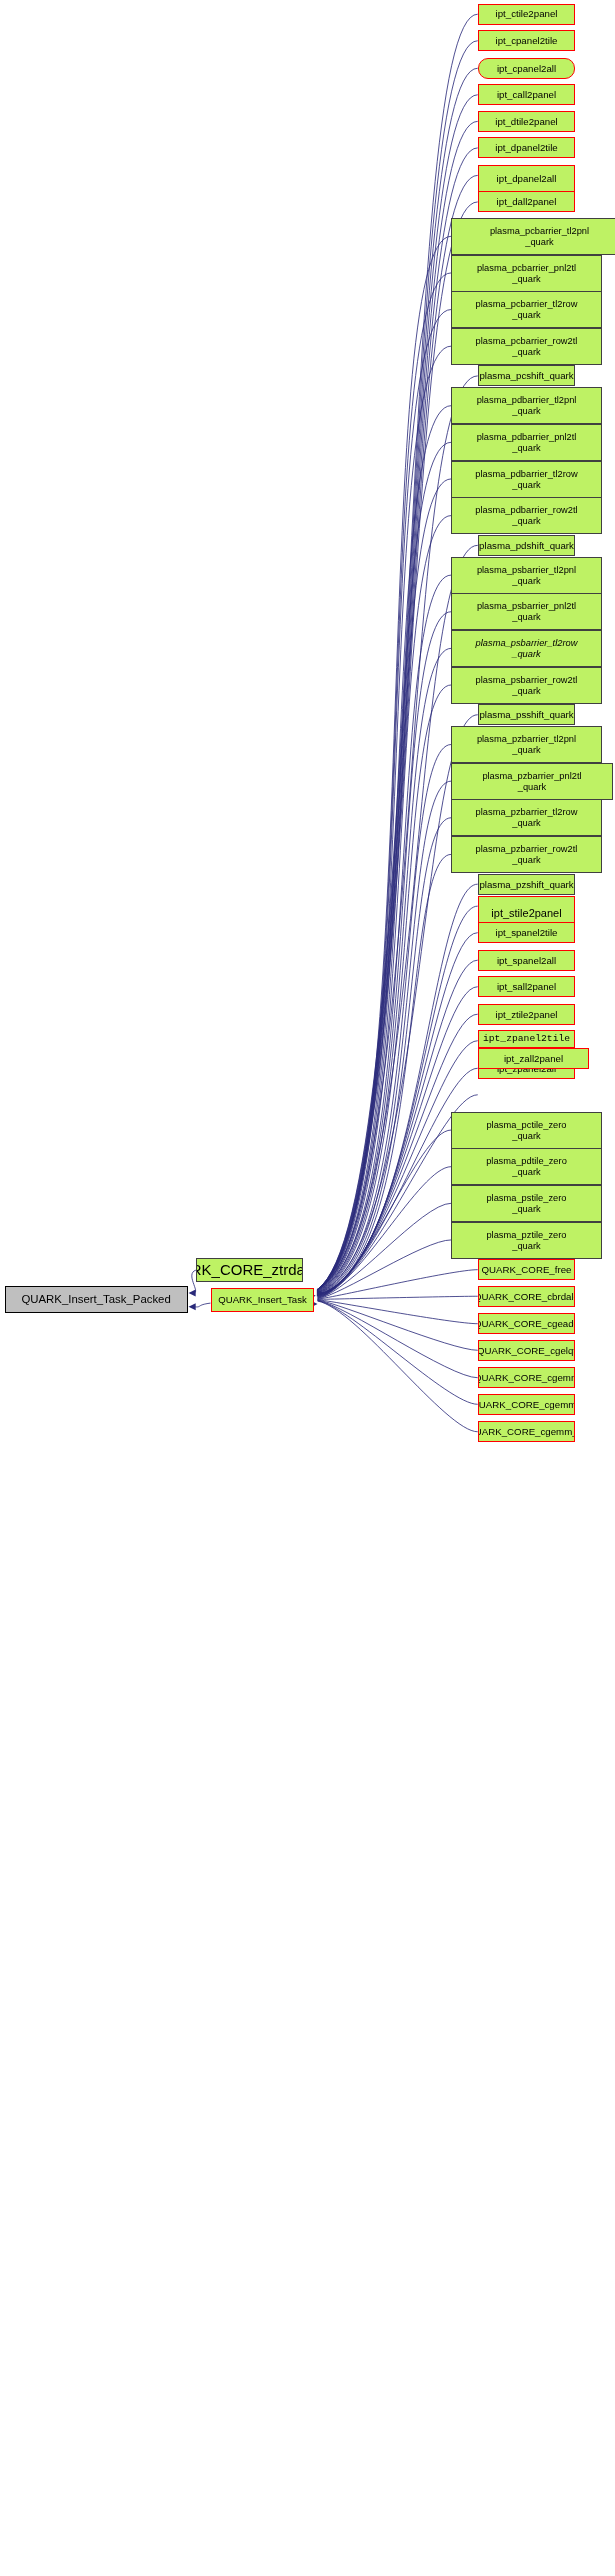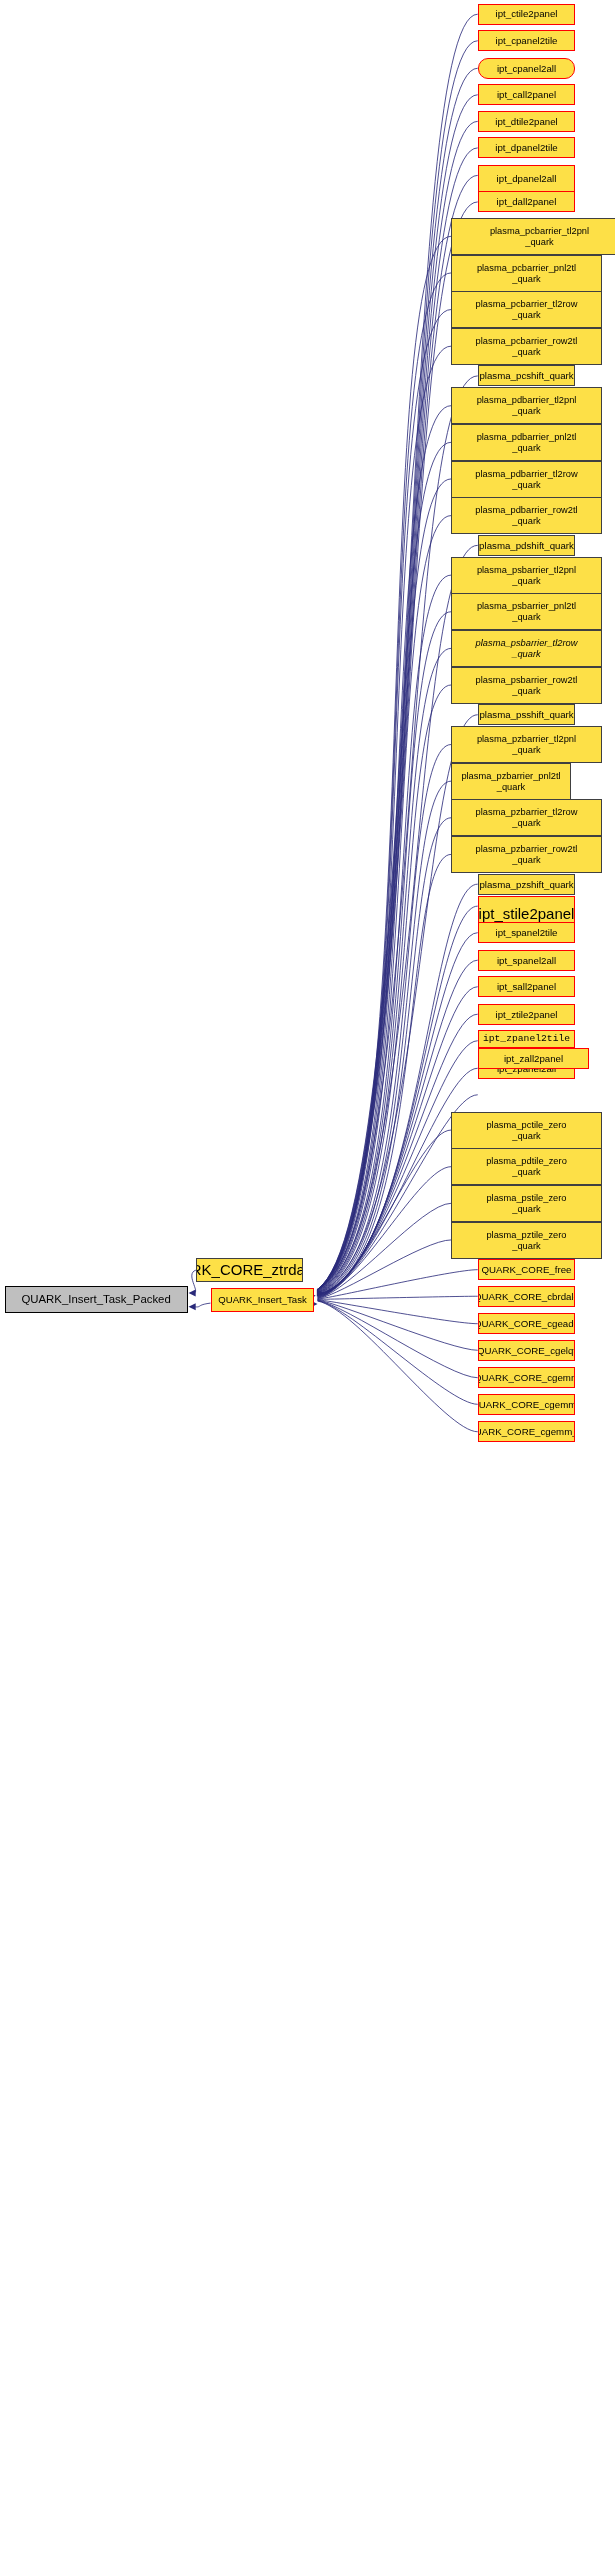--- a/index.html
+++ b/index.html
@@ -21,21 +21,21 @@
     pointer-events:none;
   }
   .node{
     position:absolute;
     box-sizing:border-box;
     display:flex;
     align-items:center;
     justify-content:center;
     text-align:center;
     line-height:1.18;
-    background:#fde047;
+    background:#bef264;
     color:#000000;
     white-space:pre-line;
     overflow:hidden;
   }
   .node-red{ border:1.5px solid #ff0000; }
   .node-dark{ border:1.2px solid #404040; }
   .node-root{
     border:1.3px solid #000000;
     background:#bfbfbf;
   }
@@ -134,28 +134,28 @@
 _quark</div>
       <div class="node node-dark" style="left: 451px; top: 593px; width: 151px; height: 37px; font-size: 9.3px;">plasma_psbarrier_pnl2tl
 _quark</div>
       <div class="node node-dark" style="left: 451px; top: 630px; width: 151px; height: 37px; font-size: 9.3px; font-style: italic;">plasma_psbarrier_tl2row
 _quark</div>
       <div class="node node-dark" style="left: 451px; top: 667px; width: 151px; height: 37px; font-size: 9.3px;">plasma_psbarrier_row2tl
 _quark</div>
       <div class="node node-dark" style="left: 478px; top: 704px; width: 97px; height: 21px; font-size: 9.7px;">plasma_psshift_quark</div>
       <div class="node node-dark" style="left: 451px; top: 726px; width: 151px; height: 37px; font-size: 9.3px;">plasma_pzbarrier_tl2pnl
 _quark</div>
-      <div class="node node-dark" style="left: 451px; top: 763px; width: 120px; height: 37px; font-size: 9.3px;">plasma_pzbarrier_pnl2tl
+      <div class="node node-dark" style="left: 451px; top: 763px; width: 162px; height: 37px; font-size: 9.3px;">plasma_pzbarrier_pnl2tl
 _quark</div>
       <div class="node node-dark" style="left: 451px; top: 799px; width: 151px; height: 37px; font-size: 9.3px;">plasma_pzbarrier_tl2row
 _quark</div>
       <div class="node node-dark" style="left: 451px; top: 836px; width: 151px; height: 37px; font-size: 9.3px;">plasma_pzbarrier_row2tl
 _quark</div>
       <div class="node node-dark" style="left: 478px; top: 874px; width: 97px; height: 21px; font-size: 9.7px;">plasma_pzshift_quark</div>
-      <div class="node node-red" style="left: 478px; top: 896px; width: 97px; height: 35px; font-size: 15px;">ipt_stile2panel</div>
+      <div class="node node-red" style="left: 478px; top: 896px; width: 97px; height: 35px; font-size: 11px;">ipt_stile2panel</div>
       <div class="node node-red" style="left: 478px; top: 922px; width: 97px; height: 21px; font-size: 9.7px;">ipt_spanel2tile</div>
       <div class="node node-red" style="left: 478px; top: 950px; width: 97px; height: 21px; font-size: 9.7px;">ipt_spanel2all</div>
       <div class="node node-red" style="left: 478px; top: 976px; width: 97px; height: 21px; font-size: 9.7px;">ipt_sall2panel</div>
       <div class="node node-red" style="left: 478px; top: 1004px; width: 97px; height: 21px; font-size: 9.7px;">ipt_ztile2panel</div>
       <div class="node node-red" style="left: 478px; top: 1030px; width: 97px; height: 18px; font-size: 9.7px; font-family: Liberation Mono, monospace;">ipt_zpanel2tile</div>
       <div class="node node-red" style="left: 478px; top: 1058px; width: 97px; height: 21px; font-size: 9.7px;">ipt_zpanel2all</div>
       <div class="node node-red" style="left: 478px; top: 1048px; width: 111px; height: 21px; font-size: 9.7px; text-align: center;">ipt_zall2panel</div>
       <div class="node node-dark" style="left: 451px; top: 1112px; width: 151px; height: 37px; font-size: 9.3px;">plasma_pctile_zero
 _quark</div>
       <div class="node node-dark" style="left: 451px; top: 1148px; width: 151px; height: 37px; font-size: 9.3px;">plasma_pdtile_zero

